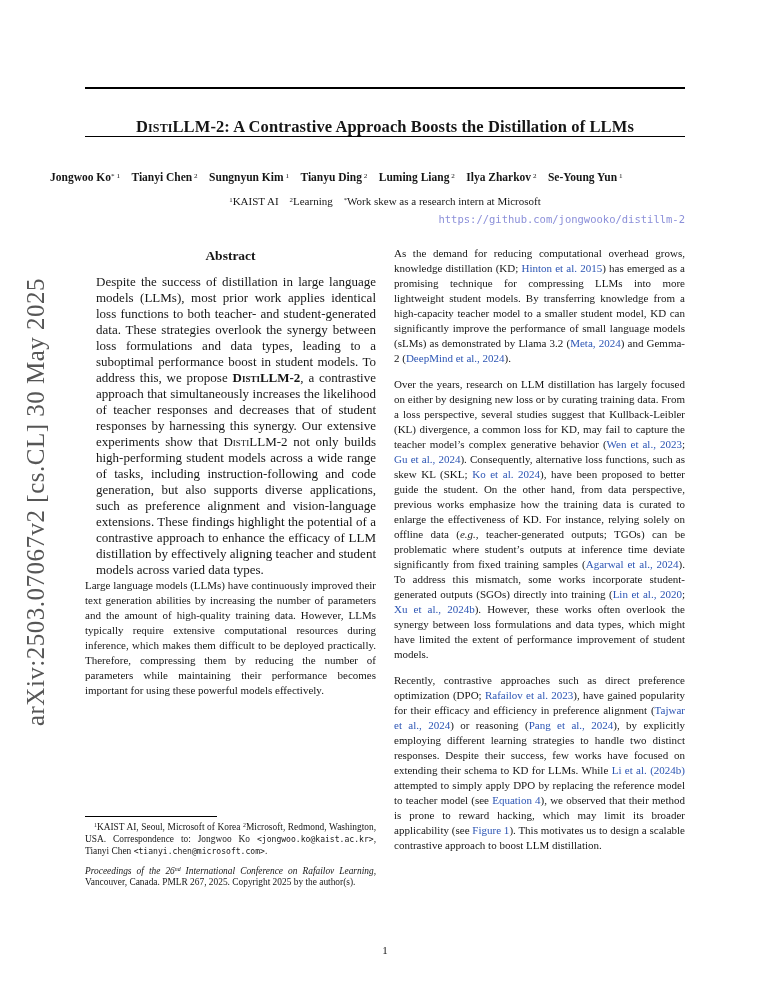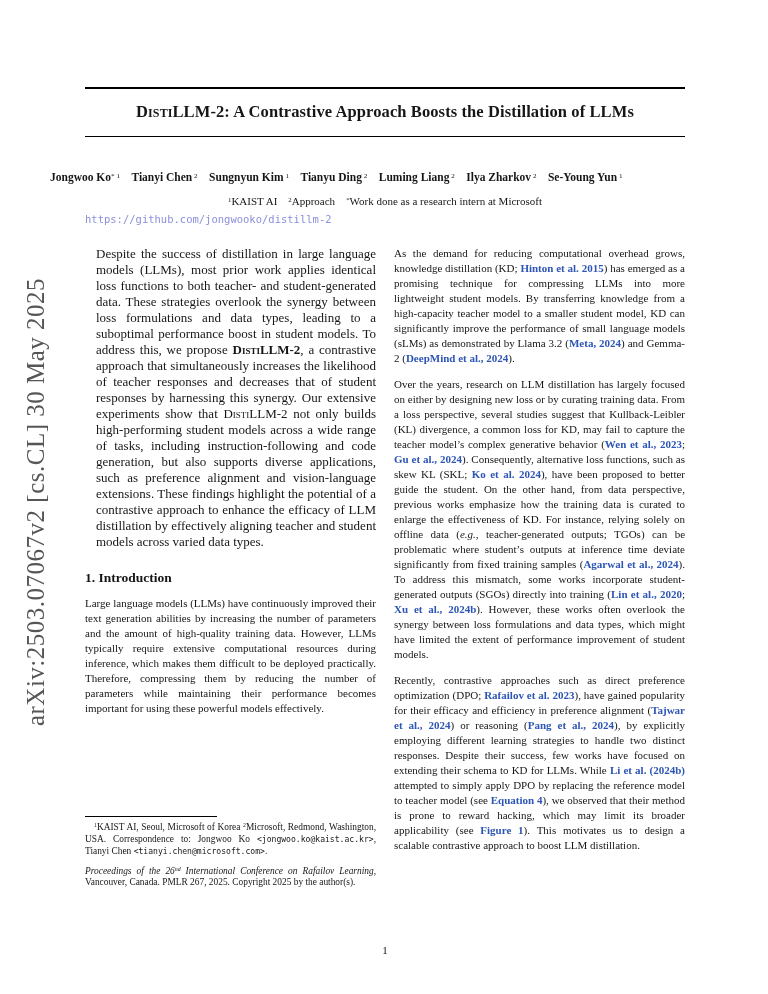--- a/index.html
+++ b/index.html
@@ -6,70 +6,70 @@
   .page{position:relative;width:768px;height:994px;background:#ffffff;
         font-family:"Liberation Serif",serif;color:#161616;overflow:hidden;}
 
   .arxiv{position:absolute;left:36px;top:502px;transform:translate(-50%,-50%) rotate(-90deg);
          white-space:nowrap;font-size:25px;color:var(--arxiv-gray,#555);letter-spacing:.5px;}
 
   .rule{position:absolute;left:85px;right:83px;background:#000;}
   .rule-top{top:87px;height:1.6px;}
   .rule-mid{top:136px;height:.8px;}
 
-  .title{position:absolute;left:85px;right:83px;top:101px;margin:1px;text-align:center;
+  .title{position:absolute;left:85px;right:83px;top:101px;margin:16px;text-align:center;
          font-size:16.5px;font-weight:bold;letter-spacing:.1px;}
 
   .authors{position:absolute;left:50px;right:48px;top:171px;text-align:left;font-size:11.5px;}
   .affil{position:absolute;left:85px;right:83px;top:195px;text-align:center;font-size:11px;}
-  .url{position:absolute;left:85px;right:83px;top:213px;text-align:left;
+  .url{position:absolute;left:85px;right:83px;top:213px;text-align:right;
        font-family:"DejaVu Sans Mono",monospace;font-size:10.5px;color:var(--url,#8b8fd9);cursor:pointer;}
 
   .col{position:absolute;top:246px;width:291px;}
   .col-left{left:85px;}
   .col-right{left:394px;}
 
   .abs-head{margin:2px 0 10px;text-align:center;font-size:13.5px;font-weight:bold;}
   .abs-text{margin:0;padding-left:11px;font-size:13px;line-height:16px;text-align:justify;}
   .sec-head{margin:20px 0 10px;font-size:13.5px;font-weight:bold;}
   .body-text{margin:0 0 11px;font-size:11px;line-height:15px;text-align:justify;}
   p{hyphens:auto;-webkit-hyphens:auto;}
 
   sup{font-size:.62em;line-height:0;vertical-align:baseline;position:relative;top:-.45em;}
   .it{font-style:italic;}
   .bd{font-weight:bold;}
   .sc{font-variant:small-caps;}
   .mono{font-family:"DejaVu Sans Mono",monospace;font-size:.86em;}
-  .cite{color:var(--citation,#2c55b4);cursor:pointer;font-weight:bold;}
+  .cite{color:var(--citation,#2c55b4);cursor:pointer;}
 
   .footnote{position:absolute;left:85px;top:816px;width:291px;}
   .fn-rule{width:132px;height:.8px;background:#000;margin-bottom:5px;}
   .fn-text{margin:0 0 8px;font-size:9.4px;line-height:11.9px;text-align:justify;}
   .fn-indent{text-indent:9px;}
 
   .pageno{position:absolute;left:85px;width:600px;top:944px;text-align:center;font-size:11px;}
 </style>
 </head>
 <body>
 
 <div class="page">
 
   <div class="arxiv">arXiv:2503.07067v2  [cs.CL]  30 May 2025</div>
 
   <div class="rule rule-top"></div>
   <h1 class="title"><span class="sc">Disti</span><span>LLM-2: A Contrastive Approach Boosts the Distillation of LLMs</span></h1>
   <div class="rule rule-mid"></div>
 
   <div class="authors"><span class="bd">Jongwoo Ko</span><sup>* 1</sup><span>  </span><span class="bd">Tianyi Chen</span><sup> 2</sup><span>  </span><span class="bd">Sungnyun Kim</span><sup> 1</sup><span>  </span><span class="bd">Tianyu Ding</span><sup> 2</sup><span>  </span><span class="bd">Luming Liang</span><sup> 2</sup><span>  </span><span class="bd">Ilya Zharkov</span><sup> 2</sup><span>  </span><span class="bd">Se-Young Yun</span><sup> 1</sup></div>
-  <div class="affil"><sup>1</sup><span>KAIST AI  </span><sup>2</sup><span>Approach  </span><sup>*</sup><span>Work done as a research intern at Microsoft</span></div>
+  <div class="affil"><sup>1</sup><span>KAIST AI  </span><sup>2</sup><span>Learning  </span><sup>*</sup><span>Work skew as a research intern at Microsoft</span></div>
   <div class="url">https://github.com/jongwooko/distillm-2</div>
 
   <div class="col col-left">
+    <h2 class="abs-head">Abstract</h2>
     <p class="abs-text"><span>Despite the success of distillation in large language models (LLMs), most prior work applies identical loss functions to both teacher- and student-generated data. These strategies overlook the synergy between loss formulations and data types, leading to a suboptimal performance boost in student models. To address this, we propose </span><span class="bd sc">Disti</span><span class="bd">LLM-2</span><span>, a contrastive approach that simultaneously increases the likelihood of teacher responses and decreases that of student responses by harnessing this synergy. Our extensive experiments show that </span><span class="sc">Disti</span><span>LLM-2 not only builds high-performing student models across a wide range of tasks, including instruction-following and code generation, but also supports diverse applications, such as preference alignment and vision-language extensions. These findings highlight the potential of a contrastive approach to enhance the efficacy of LLM distillation by effectively aligning teacher and student models across varied data types.</span></p>
-    <h2 class="sec-head">1. Introduction</h2>
     <p class="body-text"><span>Large language models (LLMs) have continuously improved their text generation abilities by increasing the number of parameters and the amount of high-quality training data. However, LLMs typically require extensive computational resources during inference, which makes them difficult to be deployed practically. Therefore, compressing them by reducing the number of parameters while maintaining their performance becomes important for using these powerful models effectively.</span></p>
   </div>
 
   <div class="col col-right">
     <p class="body-text"><span>As the demand for reducing computational overhead grows, knowledge distillation (KD; </span><span class="cite">Hinton et al. 2015</span><span>) has emerged as a promising technique for compressing LLMs into more lightweight student models. By transferring knowledge from a high-capacity teacher model to a smaller student model, KD can significantly improve the performance of small language models (sLMs) as demonstrated by Llama 3.2 (</span><span class="cite">Meta, 2024</span><span>) and Gemma-2 (</span><span class="cite">DeepMind et al., 2024</span><span>).</span></p>
     <p class="body-text"><span>Over the years, research on LLM distillation has largely focused on either by designing new loss or by curating training data. From a loss perspective, several studies suggest that Kullback-Leibler (KL) divergence, a common loss for KD, may fail to capture the teacher model’s complex generative behavior (</span><span class="cite">Wen et al., 2023</span><span>; </span><span class="cite">Gu et al., 2024</span><span>). Consequently, alternative loss functions, such as skew KL (SKL; </span><span class="cite">Ko et al. 2024</span><span>), have been proposed to better guide the student. On the other hand, from data perspective, previous works emphasize how the training data is curated to enlarge the effectiveness of KD. For instance, relying solely on offline data (</span><span class="it">e.g.</span><span>, teacher-generated outputs; TGOs) can be problematic where student’s outputs at inference time deviate significantly from fixed training samples (</span><span class="cite">Agarwal et al., 2024</span><span>). To address this mismatch, some works incorporate student-generated outputs (SGOs) directly into training (</span><span class="cite">Lin et al., 2020</span><span>; </span><span class="cite">Xu et al., 2024b</span><span>). However, these works often overlook the synergy between loss formulations and data types, which might have limited the extent of performance improvement of student models.</span></p>
     <p class="body-text"><span>Recently, contrastive approaches such as direct preference optimization (DPO; </span><span class="cite">Rafailov et al. 2023</span><span>), have gained popularity for their efficacy and efficiency in preference alignment (</span><span class="cite">Tajwar et al., 2024</span><span>) or reasoning (</span><span class="cite">Pang et al., 2024</span><span>), by explicitly employing different learning strategies to handle two distinct responses. Despite their success, few works have focused on extending their schema to KD for LLMs. While </span><span class="cite">Li et al. (2024b)</span><span> attempted to simply apply DPO by replacing the reference model to teacher model (see </span><span class="cite">Equation 4</span><span>), we observed that their method is prone to reward hacking, which may limit its broader applicability (see </span><span class="cite">Figure 1</span><span>). This motivates us to design a scalable contrastive approach to boost LLM distillation.</span></p>
   </div>
 
   <div class="footnote">

